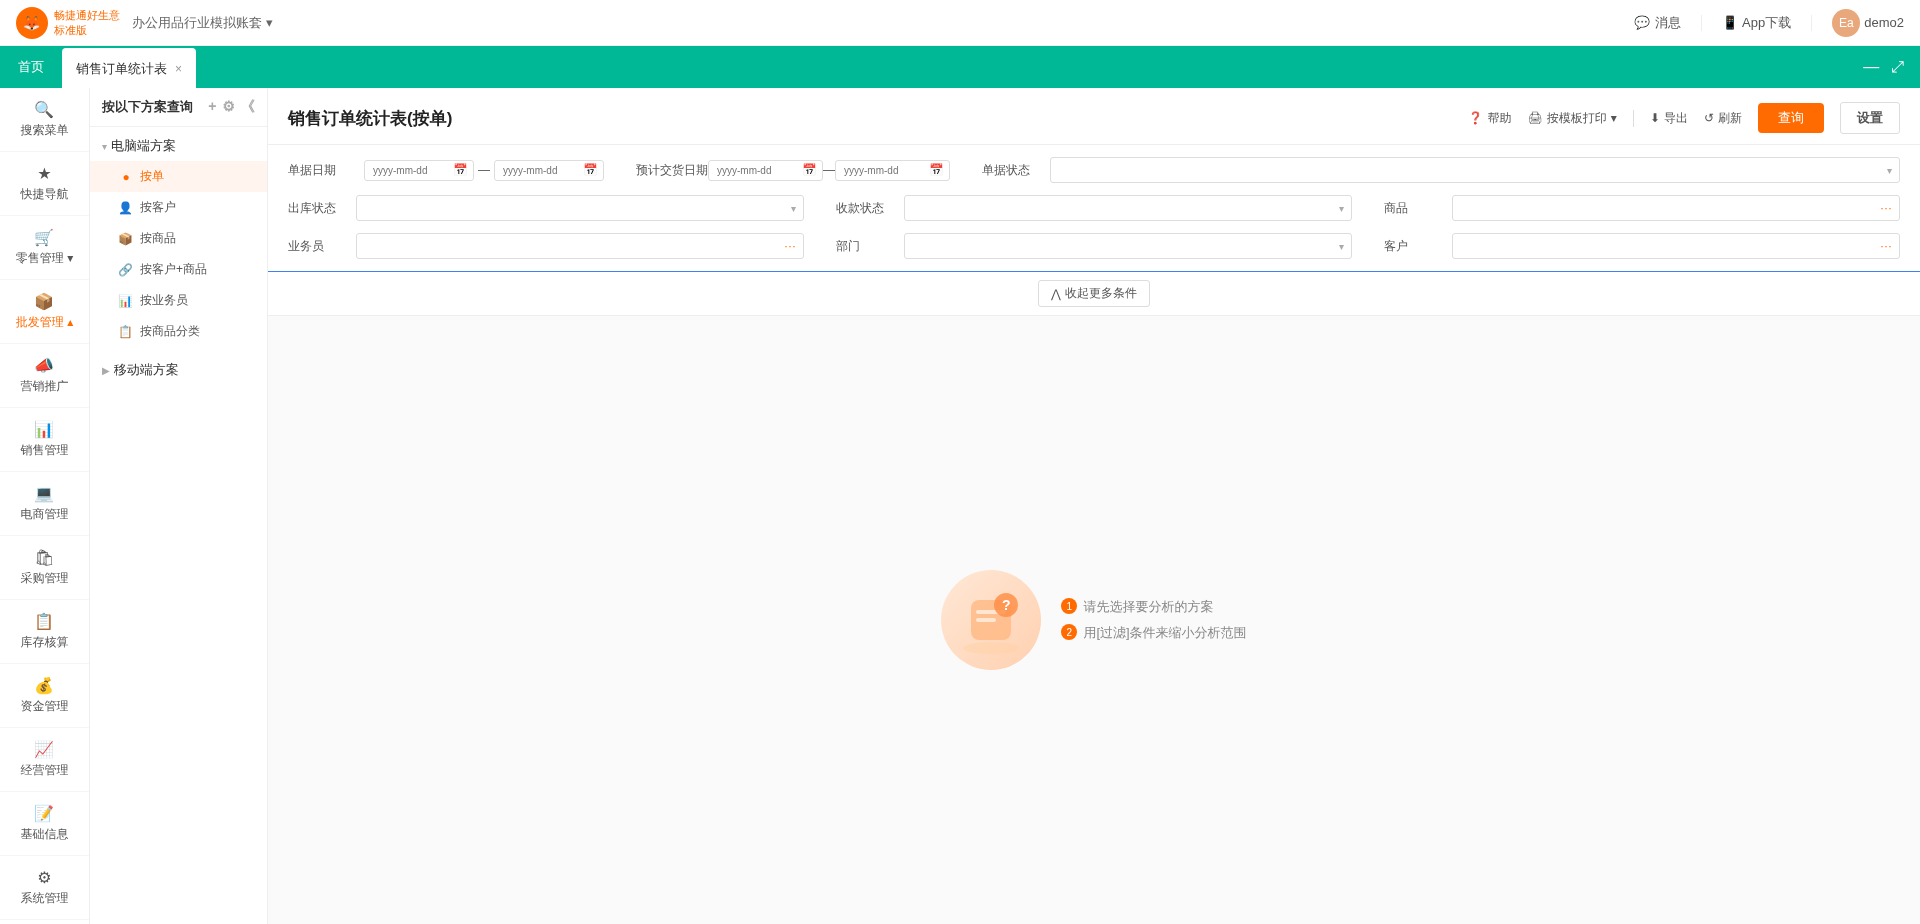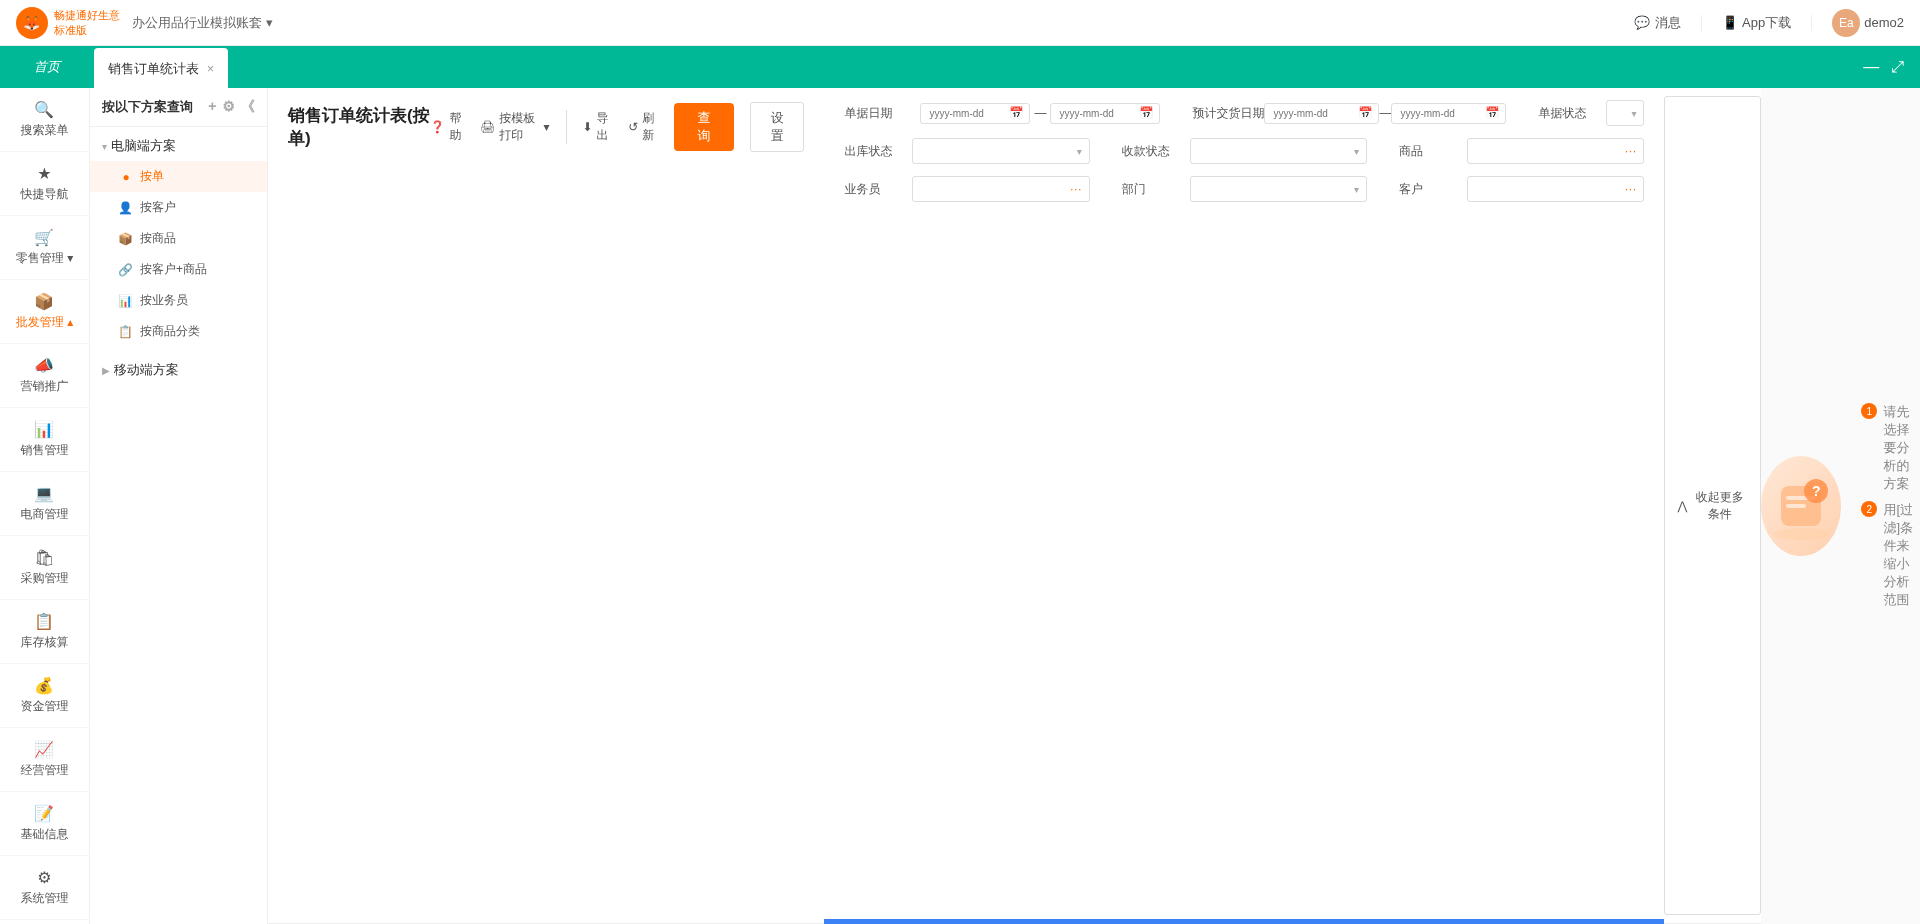--- a/index.html
+++ b/index.html
@@ -51,24 +51,24 @@
 
     
     .tabbar {
       height: 42px;
       background: #00b796;
       display: flex;
       align-items: center;
       padding: 0 0;
     }
     .tab-home {
-      padding: 0 34px;
+      padding: 0 18px;
       height: 58px;
       display: flex; align-items: center;
-      color: #fff; font-size: 13px; cursor: pointer; font-style: italic;
+      color: #fff; font-size: 13px; cursor: pointer;
     }
     .tab-active {
       background: #fff;
       color: #333;
       height: 42px;
       padding: 0 14px;
       display: flex; align-items: center; gap: 8px;
       font-size: 13px; cursor: pointer;
       border-radius: 4px 4px 0 0;
       margin-top: 4px;
@@ -153,21 +153,21 @@
       width: 16px; height: 16px;
       margin-right: 6px;
       display: inline-flex; align-items: center; justify-content: center;
       font-size: 12px; color: #aaa;
     }
     .tree-child.active .tree-child-icon { color: #ff6b00; }
 
     
     .content-area {
       flex: 1;
-      display: flex; flex-direction: row;
+      display: flex; flex-direction: column;
       overflow: hidden;
       justify-content: space-between;
     }
 
     
     .page-header {
       background: #fff;
       padding: 14px 20px 0 20px;
       border-bottom: 1px solid #eee;
     }
@@ -200,27 +200,28 @@
       cursor: pointer;
     }
     .btn-settings {
       background: #fff;
       color: #555;
       border: 1px solid #ddd;
       padding: 6px 16px;
       border-radius: 3px;
       font-size: 13px;
       cursor: pointer;
+      font-weight: bold;
     }
 
     
     .filter-area {
       background: #fff;
       padding: 12px 20px;
-      border-bottom: 5px solid #3b82f6;
+      border-bottom: 1px solid #3b82f6;
     }
     .filter-row {
       display: flex; align-items: center; gap: 16px;
       margin-bottom: 12px;
     }
     .filter-row:last-child { margin-bottom: 0; }
     .filter-label {
       font-size: 12px; color: #555;
       white-space: nowrap; min-width: 60px;
     }

